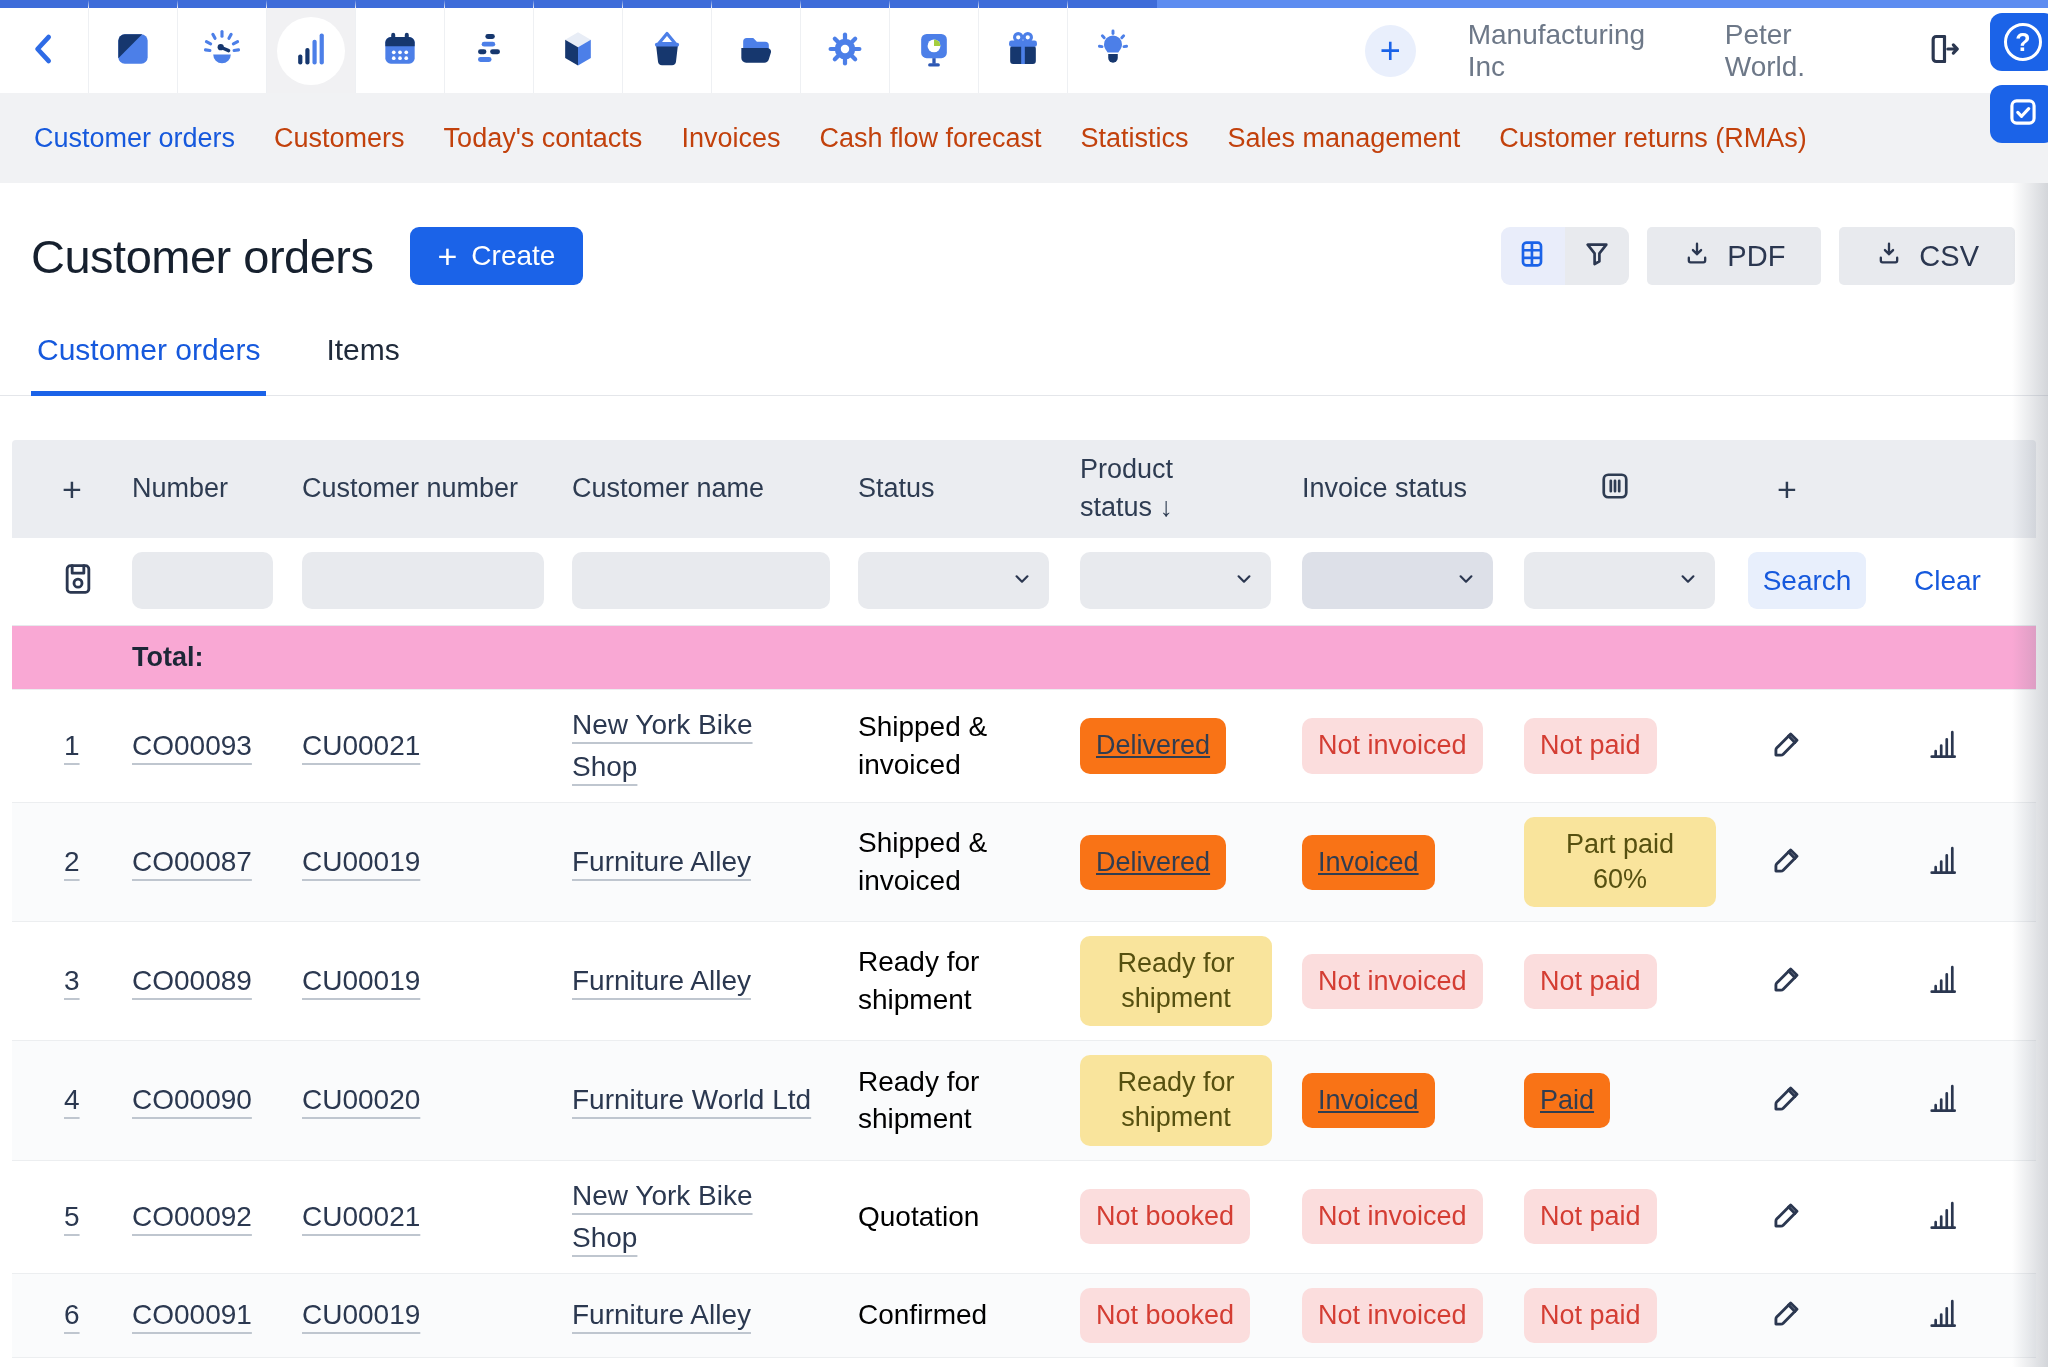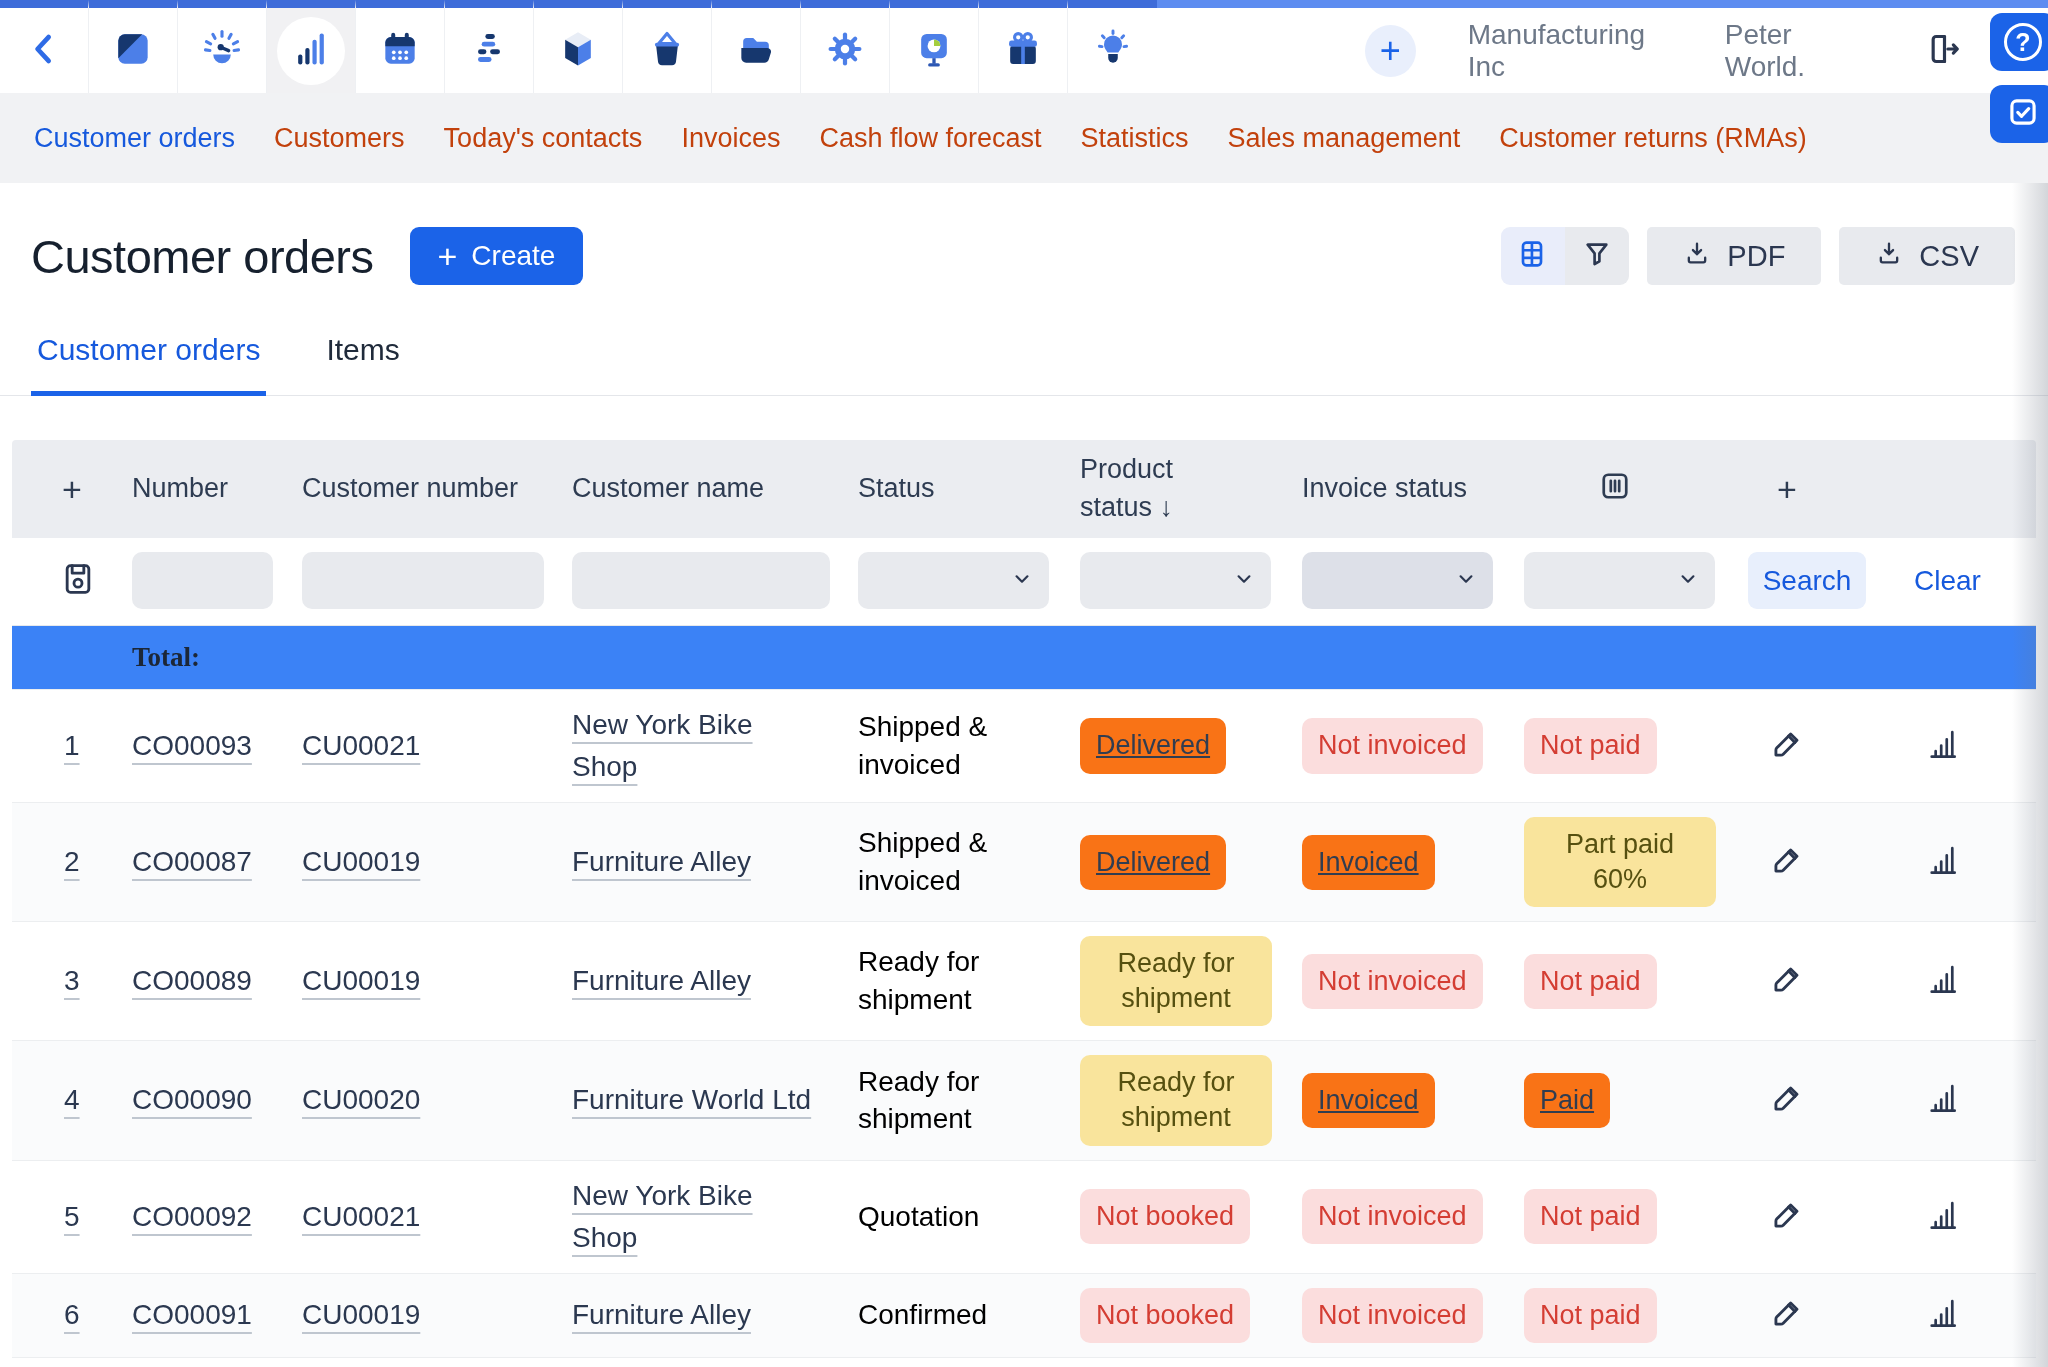--- a/index.html
+++ b/index.html
@@ -100,21 +100,21 @@
   }
   .f-select.darker { background: #dde0e8; }
   .f-select svg { width: 26px; height: 26px; }
   .search-btn {
     width: 118px; height: 57px; background: #e8effc; color: #1659dd;
     border: none; border-radius: 9px; font-family: inherit; font-size: 28px;
     margin-left: 22px; cursor: pointer;
   }
   .clear-link { padding-left: 66px; font-size: 28px; color: #1659dd; cursor: pointer; }
   
-  .total-row { background: #3b82f6; height: 64px; border-top: 1px solid #e7e9ec; font-family: Liberation Serif, serif; }
+  .total-row { background: #f9a8d4; height: 64px; border-top: 1px solid #e7e9ec; }
   .total-label { grid-column: 2; padding-left: 20px; font-size: 27px; font-weight: bold; color: #1c2737; }
   
   .trow { border-top: 1px solid #eceef0; padding: 14px 0; background: #fff; }
   .trow.alt { background: #fafbfc; }
   .cell { padding-left: 20px; }
   .idx-cell { padding-left: 52px; }
   a.lnk {
     color: #2b3850; font-size: 28px; text-decoration: underline;
     text-decoration-color: #bfc6cf; text-decoration-thickness: 2px;
     text-underline-offset: 8px; cursor: pointer; line-height: 1.5;

